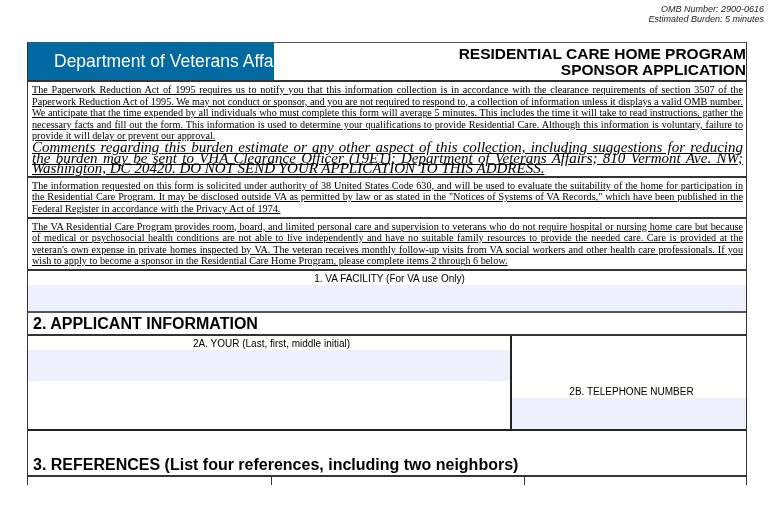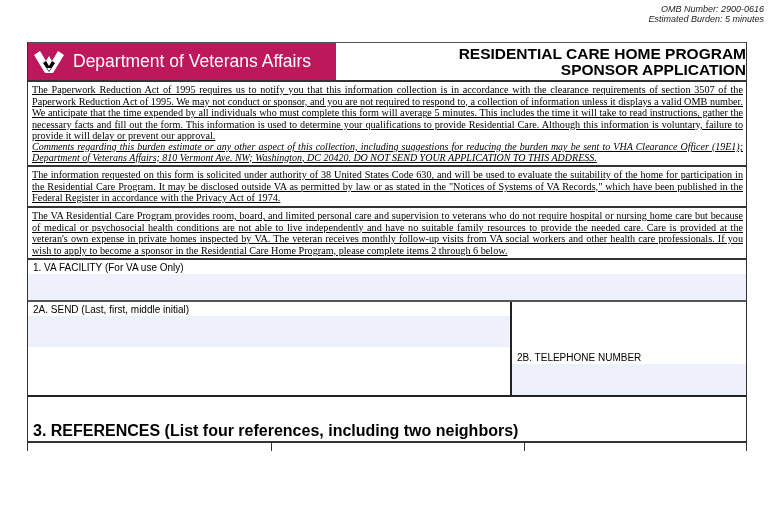--- a/index.html
+++ b/index.html
@@ -1,27 +1,27 @@
 <!DOCTYPE html>
 <html><head>
 <meta charset="utf-8">
 <style>
   html, body { margin:0; padding:0; background:#ffffff; }
   body { width:768px; height:529px; overflow:hidden; position:relative; font-family:"Liberation Sans", sans-serif; color:#000; }
   .omb { position:absolute; right:4px; top:4px; text-align:right; font-size:9px; font-style:italic; line-height:10px; color:#222; font-family:"Liberation Sans", sans-serif; }
   .form { position:absolute; left:27px; top:42px; width:718px; border-left:1px solid #333; border-right:1px solid #333; }
   .header { display:flex; height:37px; border-top:1px solid #555; border-bottom:2px solid #333; }
-  .brand { width:308px; background:#be185d; color:#fff; display:flex; align-items:center; padding-left:4px; box-sizing:border-box; }
+  .brand { width:246px; background:#0369a1; color:#fff; display:flex; align-items:center; padding-left:19px; box-sizing:border-box; }
   .brand svg { width:34px; height:26px; margin-right:7px; }
   .brand-name { font-size:17.5px; white-space:nowrap; }
   .title { flex:1; text-align:right; font-weight:bold; font-size:15.5px; line-height:16px; padding-top:3px; }
   .para { font-family:"Liberation Serif", serif; font-size:10.2px; line-height:11.6px; text-align:justify; padding:2px 3px 2px 4px; border-bottom:2px solid #333;text-decoration:underline; }
-  .para .note { font-style:italic; font-size:10px; line-height:10.6px; display:block; }
+  .para .note { font-style:italic; font-size:15px; line-height:10.6px; display:block; }
   .para .u { text-decoration:underline; }
-  .field-label { font-size:10px; padding:2px 0 0 5px; height:12px; line-height:12px; background:#fff; }
+  .field-label { font-size:10px; padding:2px 0 0 5px; height:12px; line-height:12px; background:#fff;text-align:center; }
   .field-input { background:#eef0fb; }
   .section-head { font-weight:bold; font-size:16px; padding:1px 5px; height:19px; line-height:19px; border-bottom:2px solid #333; }
   .row { display:flex; }
   .cell { box-sizing:border-box; }
   .b-bottom { border-bottom:2px solid #222; }
   .b-bottom-thin { border-bottom:2px solid #555; }
   .ref-row { display:flex; height:8px; border-top:2px solid #333; }
   .ref-row div { border-right:1px solid #333; }
 </style>
 </head>
@@ -56,24 +56,25 @@
 
   <div class="para">The information requested on this form is solicited under authority of 38 United States Code 630, and will be used to evaluate the suitability of the home for participation in the Residential Care Program. It may be disclosed outside VA as permitted by law or as stated in the "Notices of Systems of VA Records," which have been published in the Federal Register in accordance with the Privacy Act of 1974.</div>
 
   <div class="para">The VA Residential Care Program provides room, board, and limited personal care and supervision to veterans who do not require hospital or nursing home care but because of medical or psychosocial health conditions are not able to live independently and have no suitable family resources to provide the needed care. Care is provided at the veteran's own expense in private homes inspected by VA. The veteran receives monthly follow-up visits from VA social workers and other health care professionals. If you wish to apply to become a sponsor in the Residential Care Home Program, please complete items 2 through 6 below.</div>
 
   <div class="b-bottom-thin">
     <div class="field-label">1. VA FACILITY (For VA use Only)</div>
     <div class="field-input" style="height:26px;"></div>
   </div>
 
+  <div class="section-head">2. APPLICANT INFORMATION</div>
 
   <div class="row b-bottom">
     <div class="cell" style="width:484px; border-right:2px solid #222;">
-      <div class="field-label">2A. SEND (Last, first, middle initial)</div>
+      <div class="field-label">2A. YOUR (Last, first, middle initial)</div>
       <div class="field-input" style="height:31px;"></div>
     </div>
     <div class="cell" style="flex:1;margin-top:48px;">
       <div class="field-label">2B. TELEPHONE NUMBER</div>
       <div class="field-input" style="height:31px;"></div>
     </div>
   </div>
 
 
   <div class="section-head" style="border-bottom:none; padding-top:24px;">3. REFERENCES (List four references, including two neighbors)</div>

